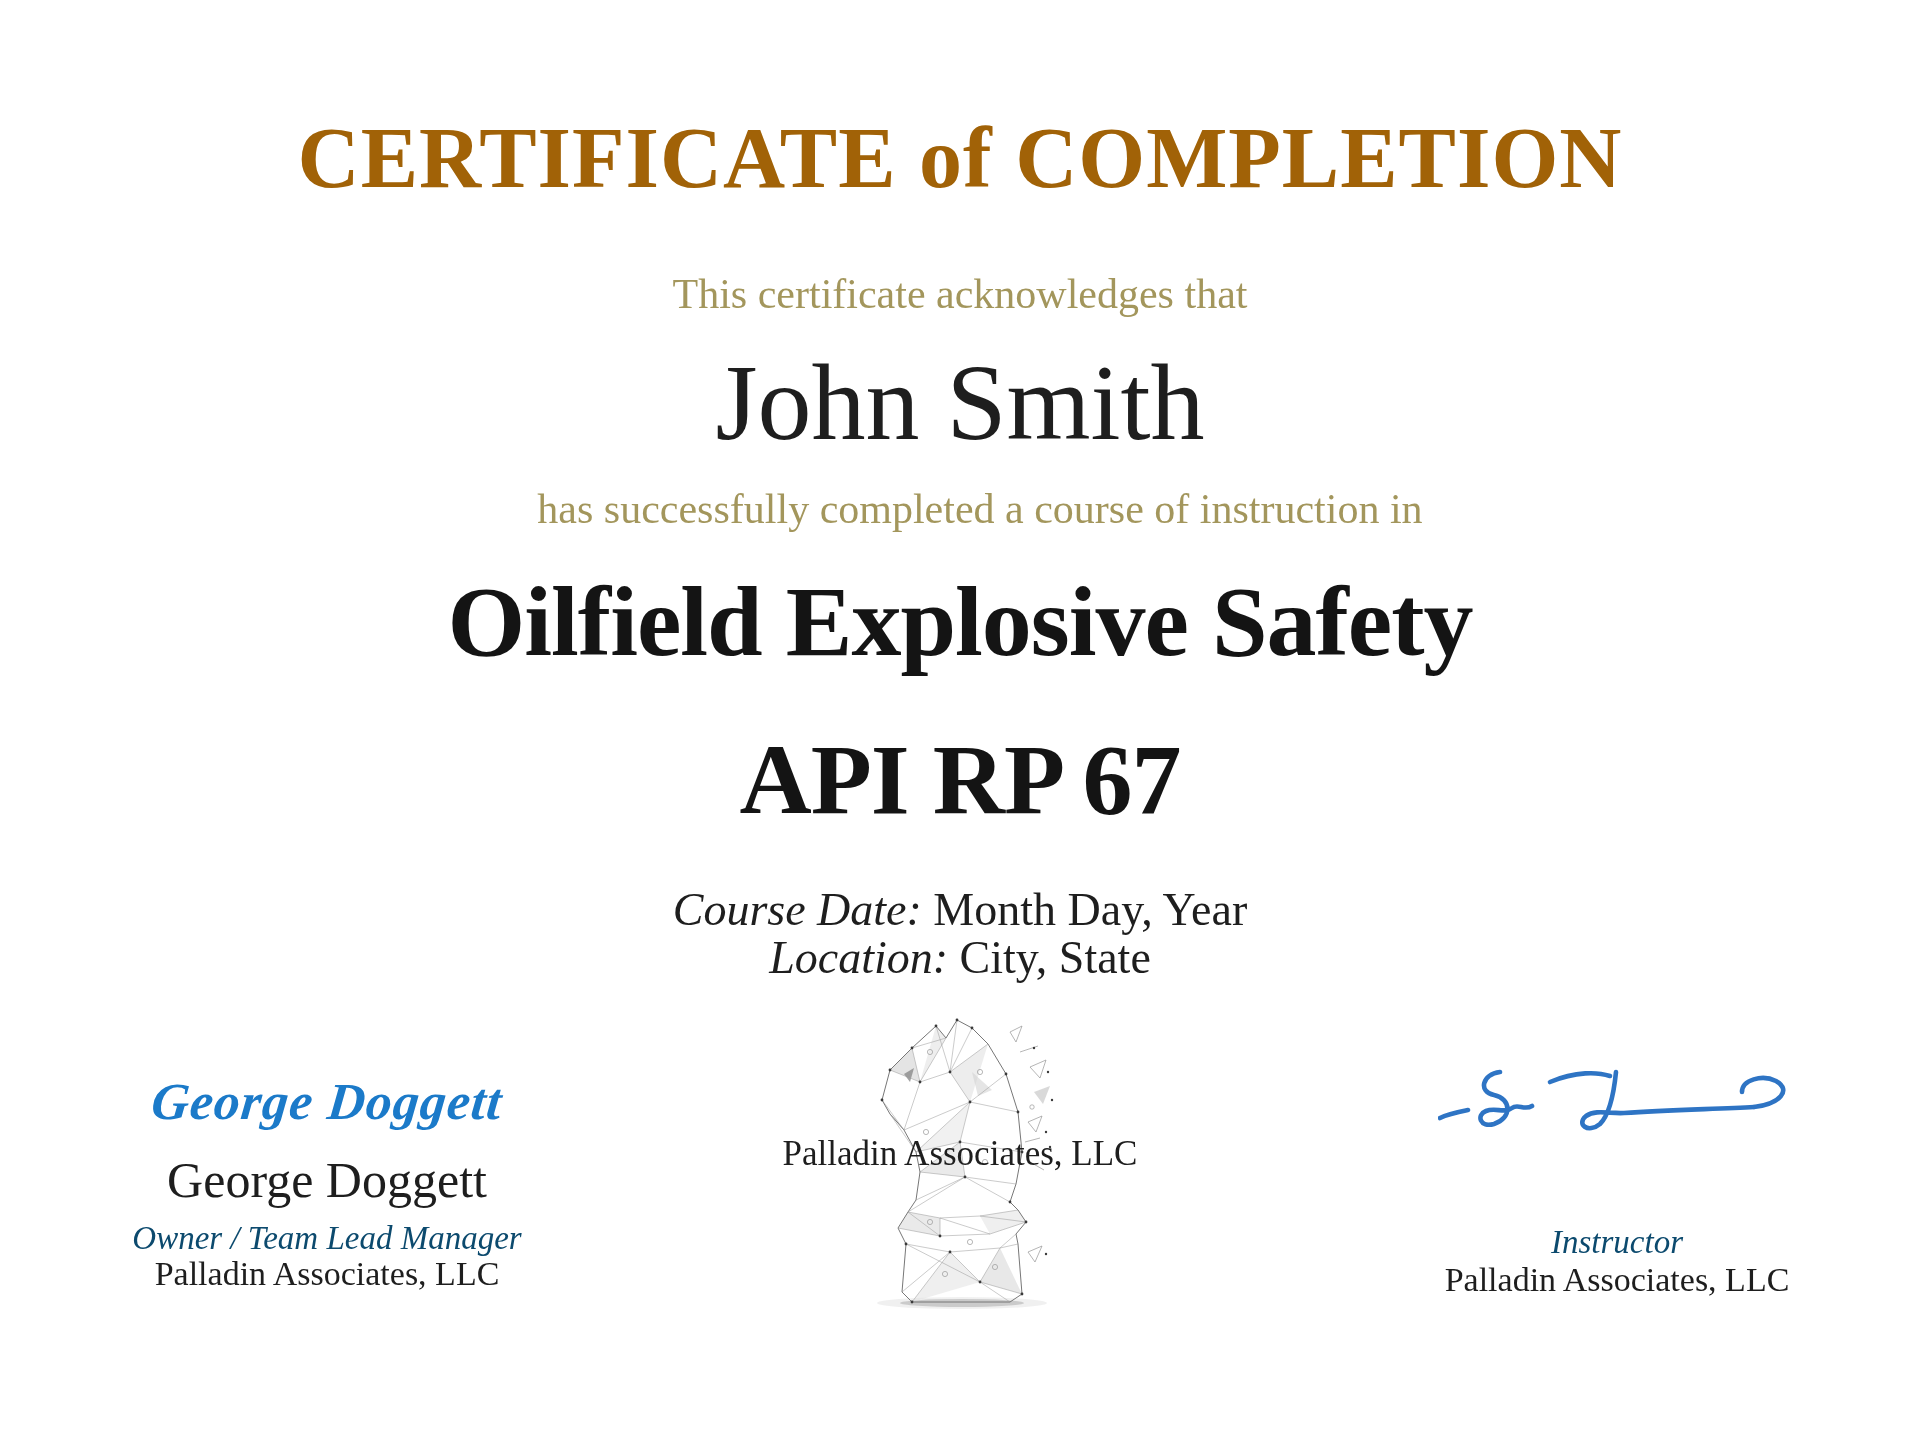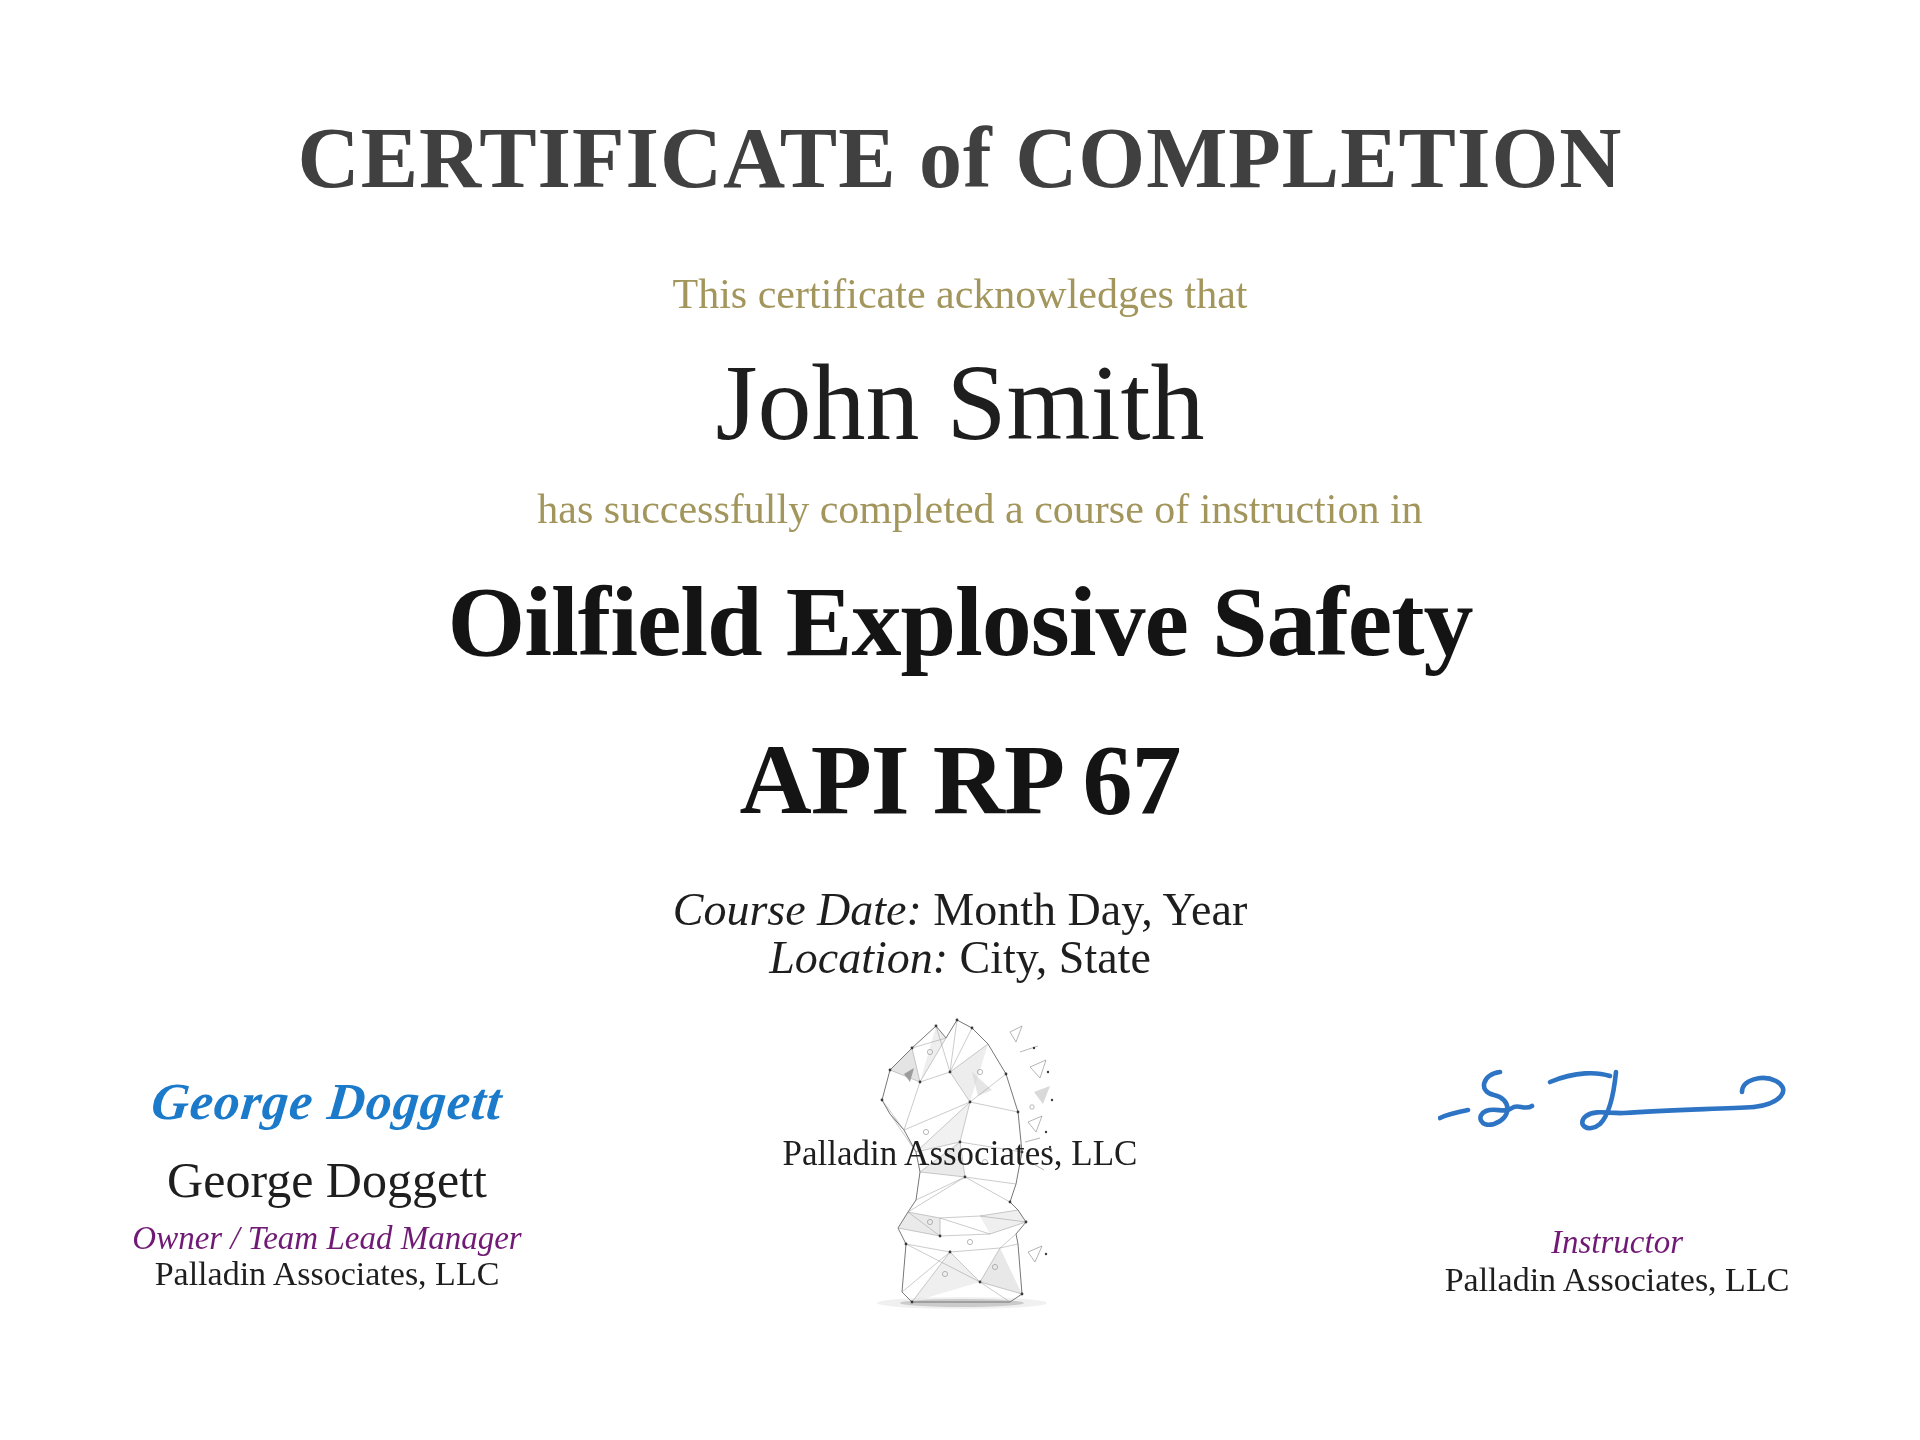--- a/index.html
+++ b/index.html
@@ -6,21 +6,21 @@
   .certificate{
     position:relative;
     width:1920px;height:1440px;
     background:#ffffff;
     font-family:"Liberation Serif", serif;
     overflow:hidden;
   }
   .line{position:absolute;left:0;width:100%;text-align:center;line-height:1;white-space:nowrap;}
   .title{
     top:115px;font-size:86px;font-weight:bold;letter-spacing:1px;
-    color:#404040;
+    color:#a16207;
   }
   .gold-small{font-size:42px;color:#a3965c;}
   .intro{top:273px;}
   .statement{top:488px;padding-left:20px;}
   .recipient{top:349px;font-size:108px;color:#1e1e1e;}
   .course1{top:572px;font-size:100px;font-weight:bold;color:#141414;letter-spacing:-1px;}
   .course2{top:712px;font-size:100px;font-weight:bold;color:#141414;letter-spacing:-1px;margin-top:18px;}
   .meta{font-size:46px;color:#1e1e1e;}
   .meta-date{top:887px;}
   .meta-loc{top:935px;}
@@ -28,21 +28,21 @@
   .col{position:absolute;text-align:center;white-space:nowrap;line-height:1;transform:translateX(-50%);}
   .sig-script{
     top:1076px;left:327px;
     font-size:52px;font-weight:bold;font-style:italic;
     color:#1b7ac9;transform:translateX(-50%) skewX(-6deg);
     letter-spacing:1px;
   }
   .sig-name{font-size:50px;color:#1e1e1e;}
   .name-left{top:1155px;left:327px;}
   .name-right{top:1155px;left:1617px;}
-  .sig-role{font-size:33px;font-style:italic;color:#701a75;}
+  .sig-role{font-size:33px;font-style:italic;color:#0c4a6e;}
   .role-left{top:1222px;left:327px;}
   .role-right{top:1226px;left:1617px;}
   .sig-company{font-size:34px;color:#1e1e1e;}
   .company-left{top:1257px;left:327px;}
   .company-right{top:1263px;left:1617px;}
   .logo-box{position:absolute;left:855px;top:1012px;width:210px;height:300px;}
   .logo-label{top:1136px;font-size:35px;color:#1e1e1e;}
   .scrawl-box{position:absolute;left:1438px;top:1062px;width:360px;height:80px;}
 </style>
 </head>

